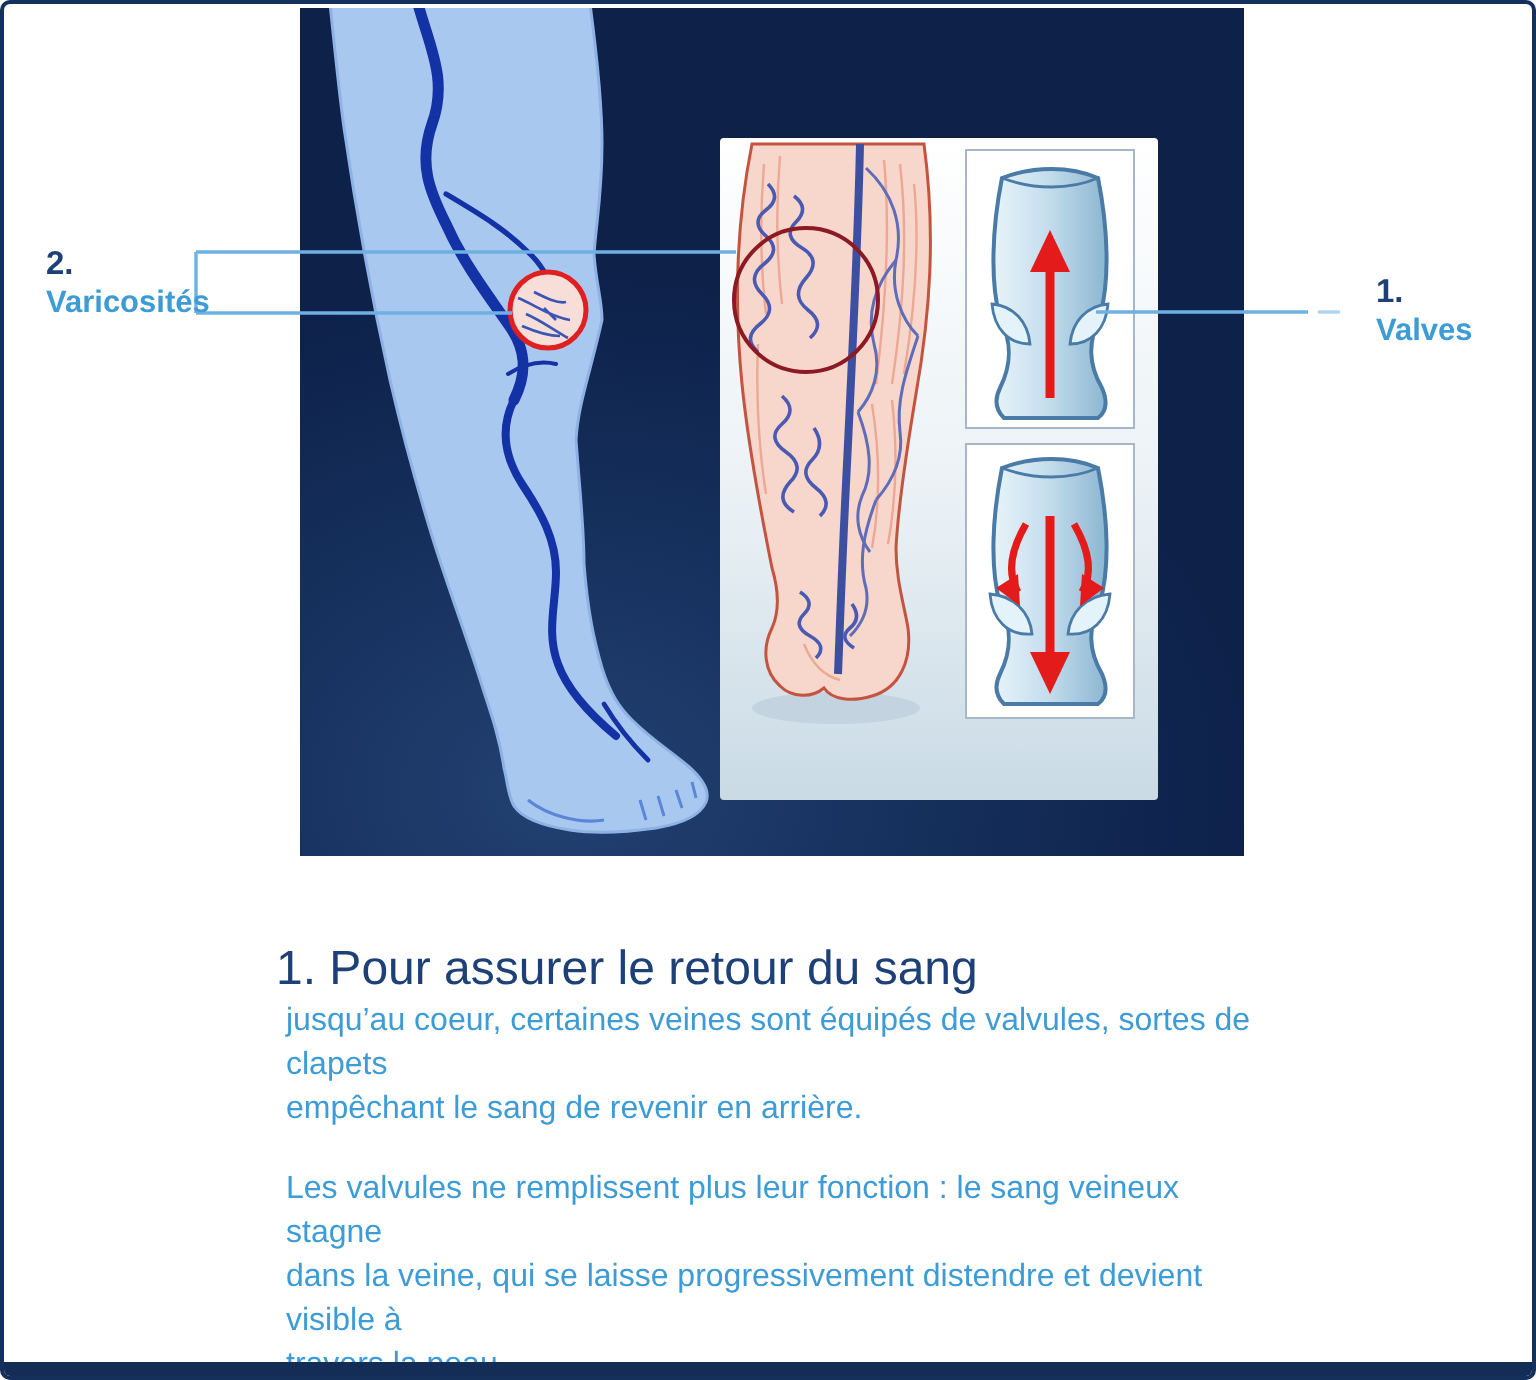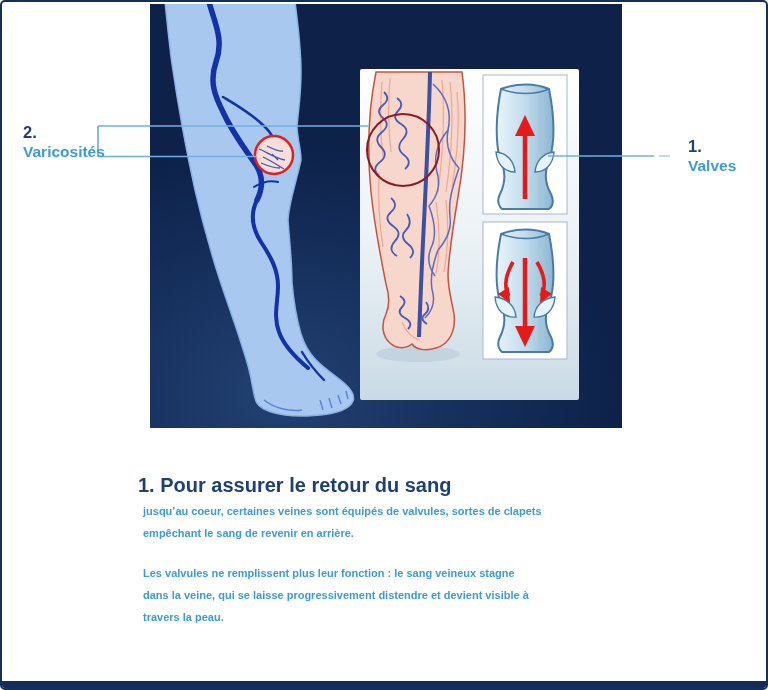--- a/index.html
+++ b/index.html
@@ -29,27 +29,27 @@
   }
   .callout-label .num{display:block;font-size:16.5px;color:#1d4177;}
   .callout-label .name{display:block;font-size:15.5px;color:#3d9bd5;}
   .label-varicosities{left:21px;top:121px;}
   .label-valves{left:686px;top:135px;}
   .sections{
     position:absolute;left:136px;top:471px;width:500px;
   }
   .section h2{
     margin:0 0 3px 0;
-    font-size:20px;line-height:24px;
-    font-weight:700;color:#1d4177;
+    font-size:24px;line-height:24px;
+    font-weight:400;color:#1d4177;
   }
   .section p{
     margin:0 0 0 5px;
-    font-size:11px;line-height:22px;
-    font-weight:700;color:#3d9bd5;
+    font-size:16px;line-height:22px;
+    font-weight:400;color:#3d9bd5;
     white-space:pre-line;
   }
   .section + .section{margin-top:18px;}
   .footer-bar{
     position:absolute;left:0;right:0;bottom:0;height:7px;
     background:#142d56;
   }
 </style>
 </head>
 <body>

